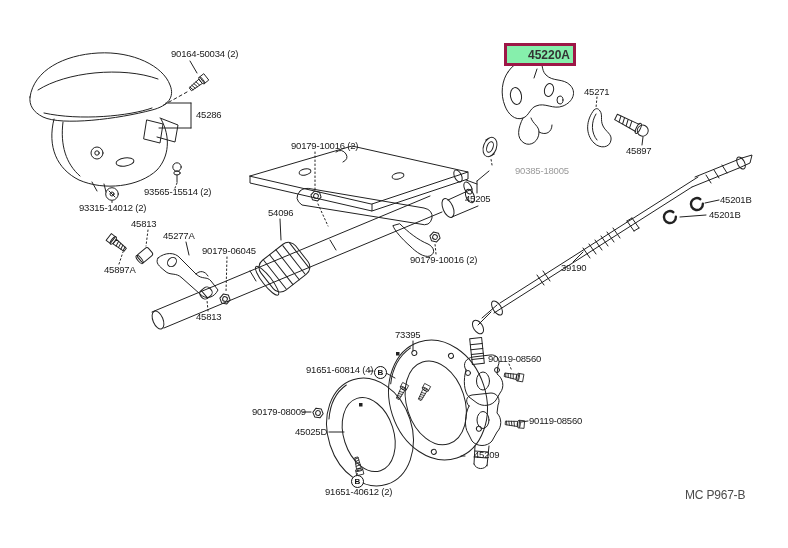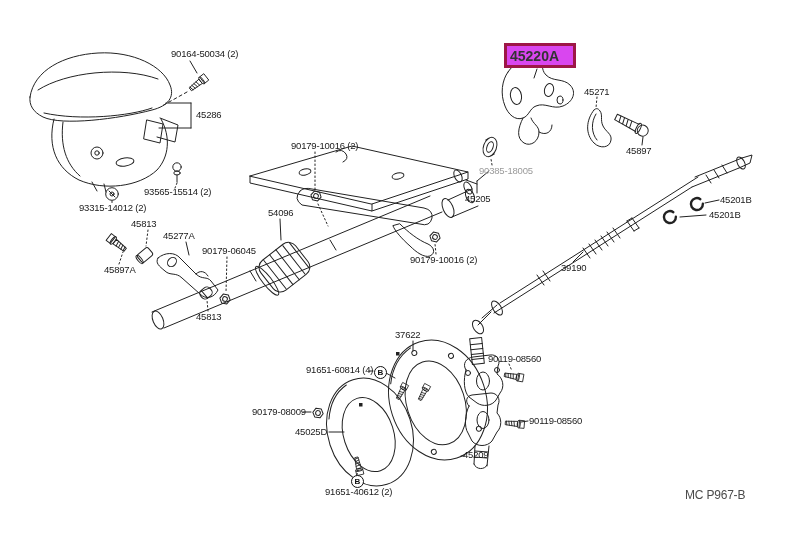--- a/index.html
+++ b/index.html
@@ -1,25 +1,25 @@
 <!DOCTYPE html>
 <html><head>
 <meta charset="utf-8">
 <style>
   html,body{margin:0;padding:0;background:#fff;}
   .stage{position:relative;width:788px;height:548px;background:#ffffff;overflow:hidden;
          font-family:"Liberation Sans",sans-serif;}
   svg{position:absolute;left:0;top:0;}
   .lbl{position:absolute;font-size:9.5px;font-weight:normal;color:#1a1a1a;
        letter-spacing:-0.2px;white-space:nowrap;line-height:1;}
-  .lbl.faded{color:#9a9a9a;}
+  .lbl.faded{color:#9a9a9a;margin-left:36px;}
   .lbl.footer{color:#4b4b4b;font-size:12px;}
   .hlbox{position:absolute;left:504px;top:43px;width:60px;padding:3px 3px 2px 3px;
-         border:3px solid #9d1747;background:#d946ef;text-align:left;
-         font-size:14px;font-weight:bold;color:#333;line-height:1;}
+         border:3px solid #9d1747;background:#86efac;text-align:right;
+         font-size:12px;font-weight:bold;color:#333;line-height:1;}
   .circle-b{position:absolute;width:11px;height:11px;border:1.3px solid #111;border-radius:50%;
             font-size:8px;font-weight:bold;color:#111;display:flex;align-items:center;
             justify-content:center;background:#fff;line-height:1;}
 </style>
 </head>
 <body>
 
 <div class="stage">
 
 <svg width="788" height="548" viewBox="0 0 788 548" fill="none" stroke="#222" stroke-width="1" stroke-linecap="round" stroke-linejoin="round">
@@ -246,28 +246,28 @@
 <div class="lbl" style="left:268px;top:208px">54096</div>
 <div class="lbl" style="left:291px;top:141px">90179-10016 (2)</div>
 <div class="lbl" style="left:410px;top:255px">90179-10016 (2)</div>
 <div class="lbl faded" style="left:479px;top:166px">90385-18005</div>
 <div class="lbl" style="left:465px;top:194px">45205</div>
 <div class="lbl" style="left:584px;top:87px">45271</div>
 <div class="lbl" style="left:626px;top:146px">45897</div>
 <div class="lbl" style="left:720px;top:195px">45201B</div>
 <div class="lbl" style="left:709px;top:210px">45201B</div>
 <div class="lbl" style="left:561px;top:263px">39190</div>
-<div class="lbl" style="left:395px;top:330px">37622</div>
+<div class="lbl" style="left:395px;top:330px">73395</div>
 <div class="lbl" style="left:306px;top:365px">91651-60814 (4)</div>
 <div class="lbl" style="left:252px;top:407px">90179-08009</div>
 <div class="lbl" style="left:295px;top:427px">45025D</div>
 <div class="lbl" style="left:325px;top:487px">91651-40612 (2)</div>
 <div class="lbl" style="left:488px;top:354px">90119-08560</div>
 <div class="lbl" style="left:529px;top:416px">90119-08560</div>
-<div class="lbl" style="left:463px;top:450px">45209</div>
+<div class="lbl" style="left:474px;top:450px">45209</div>
 <div class="lbl footer" style="left:685px;top:489px">MC P967-B</div>
 
 <div class="hlbox">45220A</div>
 
 <div class="circle-b" style="left:374px;top:366px">B</div>
 <div class="circle-b" style="left:351px;top:475px">B</div>
 
 </div>
 
 </body></html>

